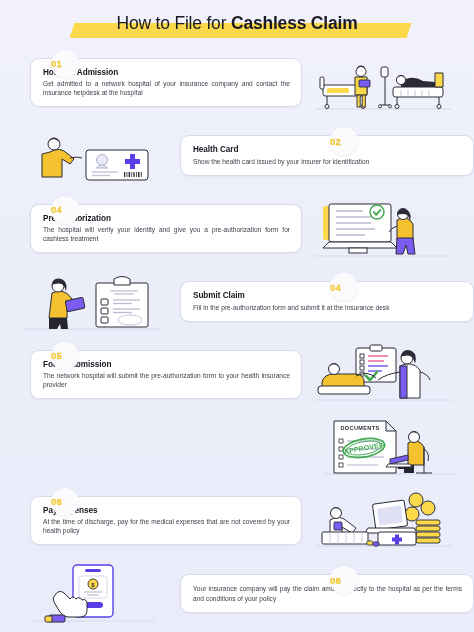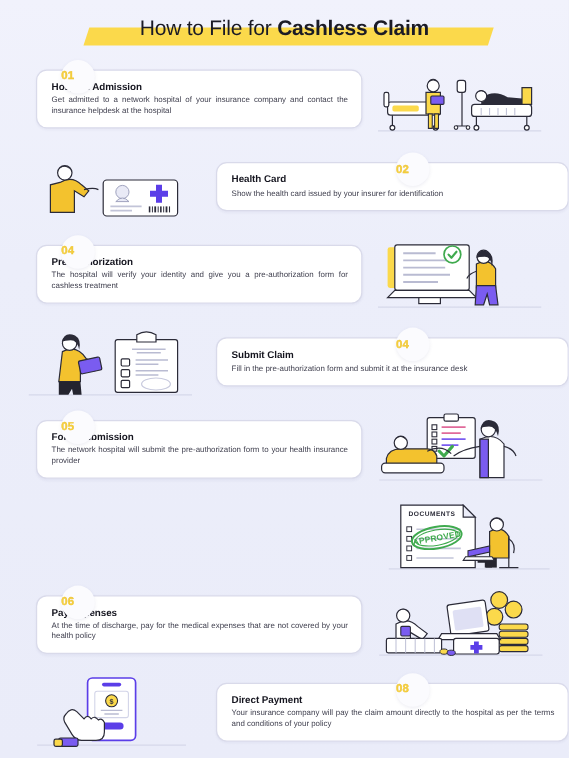--- a/index.html
+++ b/index.html
@@ -473,21 +473,20 @@
     </div>
   </div>
 
   <div class="step right">
     <div class="step-inner">
       <div class="card-slot">
         <div class="badge">
             <span>08</span>
           </div>
         <div class="card">
-          <h3>Direct Payment</h3>
           <p>Your insurance company will pay the claim amount directly to the hospital as per the terms and conditions of your policy</p>
         </div>
       </div>
       <div class="art">
         <svg width="150" height="70" viewBox="0 0 150 70">
           <line x1="16" y1="62" x2="140" y2="62" stroke="#d6d8ea" stroke-width="1"></line>
 
           <rect x="58" y="6" width="40" height="52" rx="4" fill="#fff" stroke="#5b3ee8" stroke-width="1.4"></rect>
           <rect x="70" y="10" width="16" height="3" rx="1.5" fill="#5b3ee8"></rect>
           <rect x="64" y="17" width="28" height="22" rx="2" fill="#fff" stroke="#d2d4e8" stroke-width="0.9"></rect>

